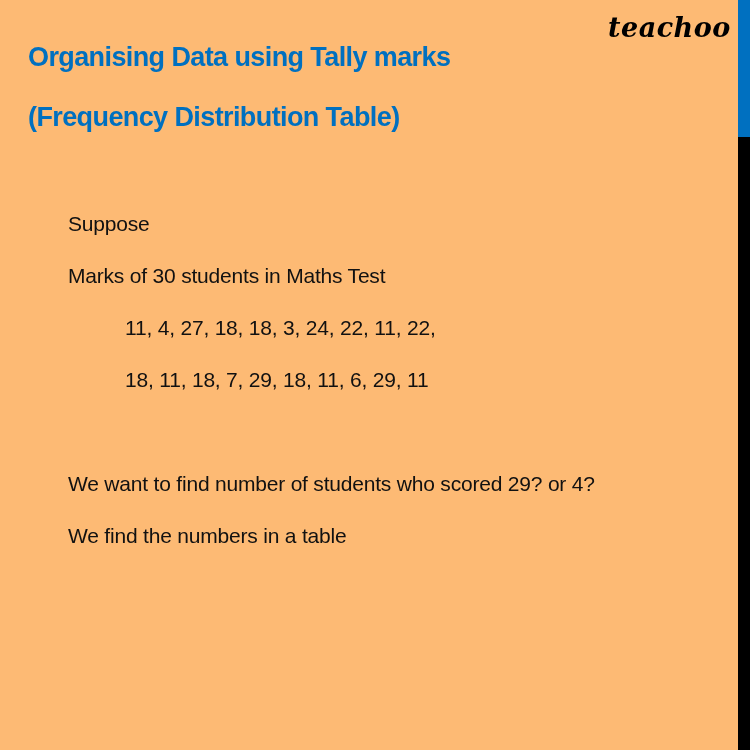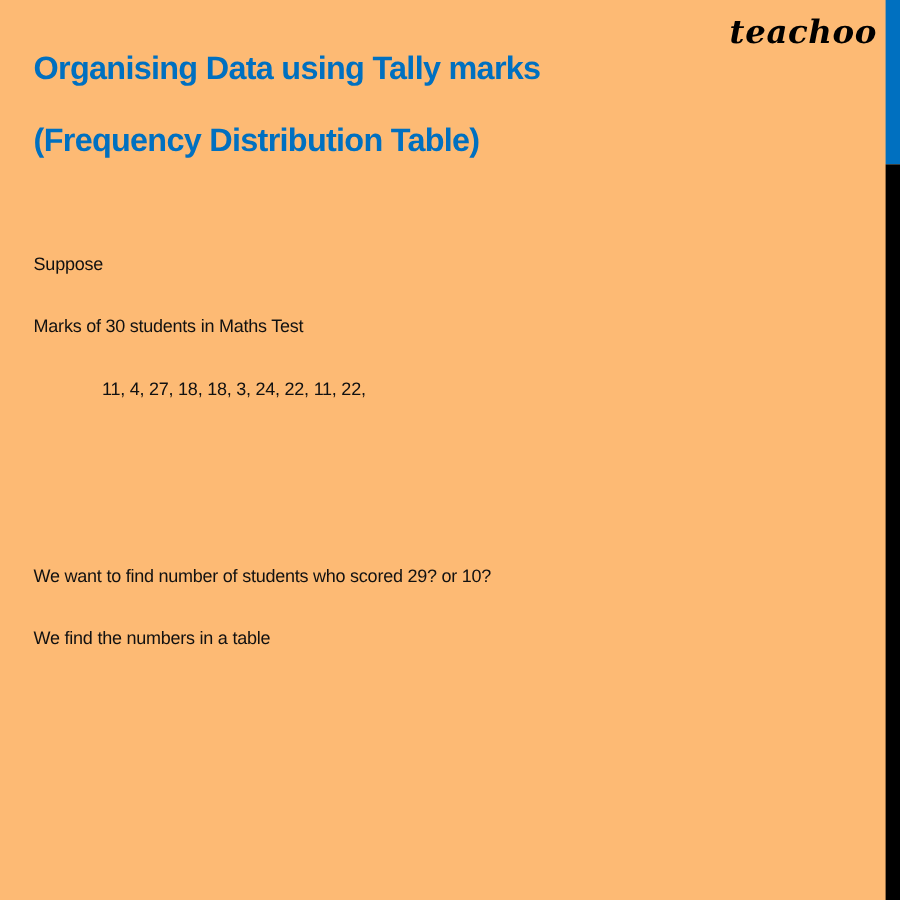--- a/index.html
+++ b/index.html
@@ -47,40 +47,42 @@
       font-family: "Liberation Sans", sans-serif;
       font-weight: bold;
       font-size: 27px;
       letter-spacing: -0.6px;
     }
     .title-1 { top: 42px; }
     .title-2 { top: 102px; }
     .body-line {
       position: absolute;
       font-family: "Liberation Sans", sans-serif;
-      font-size: 15px;
+      font-size: 21px;
       letter-spacing: -0.2px;
       color: #111111;
       white-space: nowrap;
+      margin-left: 40px;
     }
     .indent { left: 85px; }
     .normal { left: 28px; }
   </style>
 </head>
 <body>
 
 <div class="slide">
 
   <div class="side-bar-blue" style="background: rgb(0, 112, 192);"></div>
   <div class="side-bar-black" style="background: rgb(0, 0, 0);"></div>
 
   <div class="logo">teachoo</div>
 
   <div class="title-line title-2" style="color: rgb(0, 112, 192);">(Frequency Distribution Table)</div>
   <div class="title-line title-1" style="color: rgb(0, 112, 192);">Organising Data using Tally marks</div>
 
   <div class="body-line normal" style="top:212px;">Suppose</div>
   <div class="body-line normal" style="top:264px;">Marks of 30 students in Maths Test</div>
   <div class="body-line indent" style="top:316px;text-align:center;">11, 4, 27, 18, 18, 3, 24, 22, 11, 22,</div>
-  <div class="body-line normal" style="top:472px;">We want to find number of students who scored 29? or 10?</div>
+  <div class="body-line indent" style="top:368px;">18, 11, 18, 7, 29, 18, 11, 6, 29, 11</div>
+  <div class="body-line normal" style="top:472px;">We want to find number of students who scored 29? or 4?</div>
   <div class="body-line normal" style="top:524px;">We find the numbers in a table</div>
 
 </div>
 
 </body></html>

